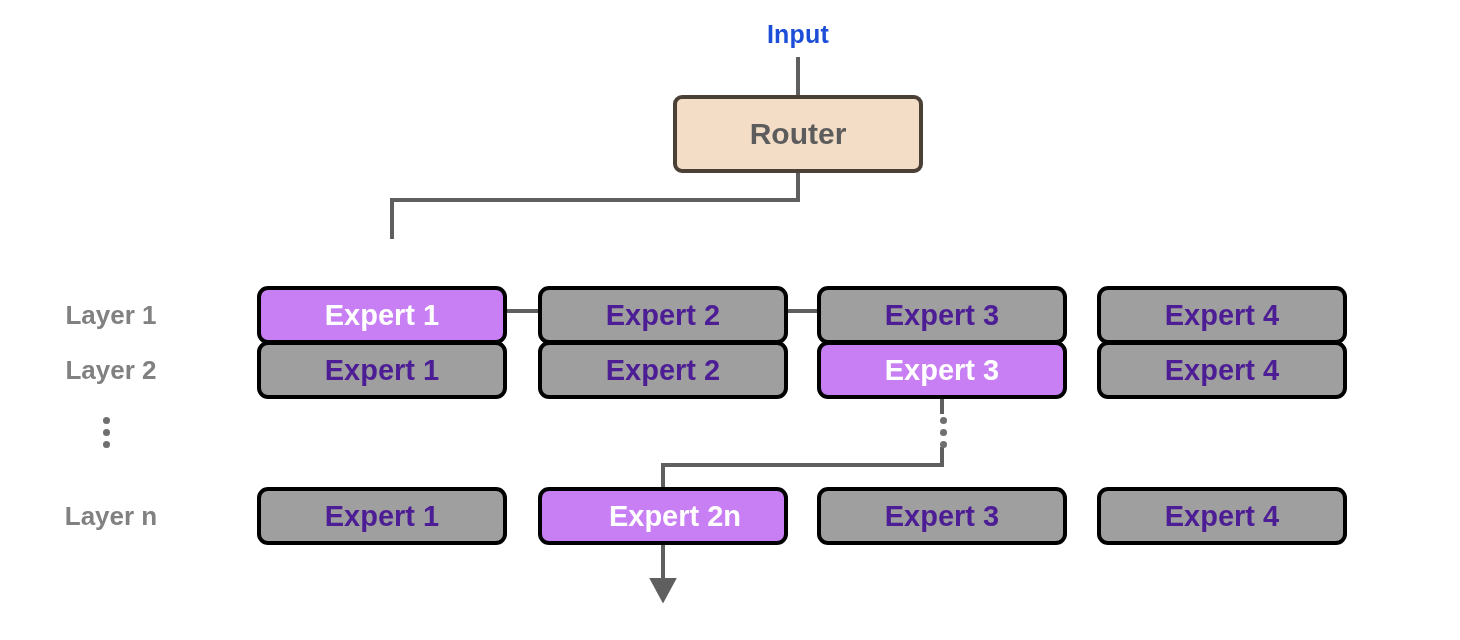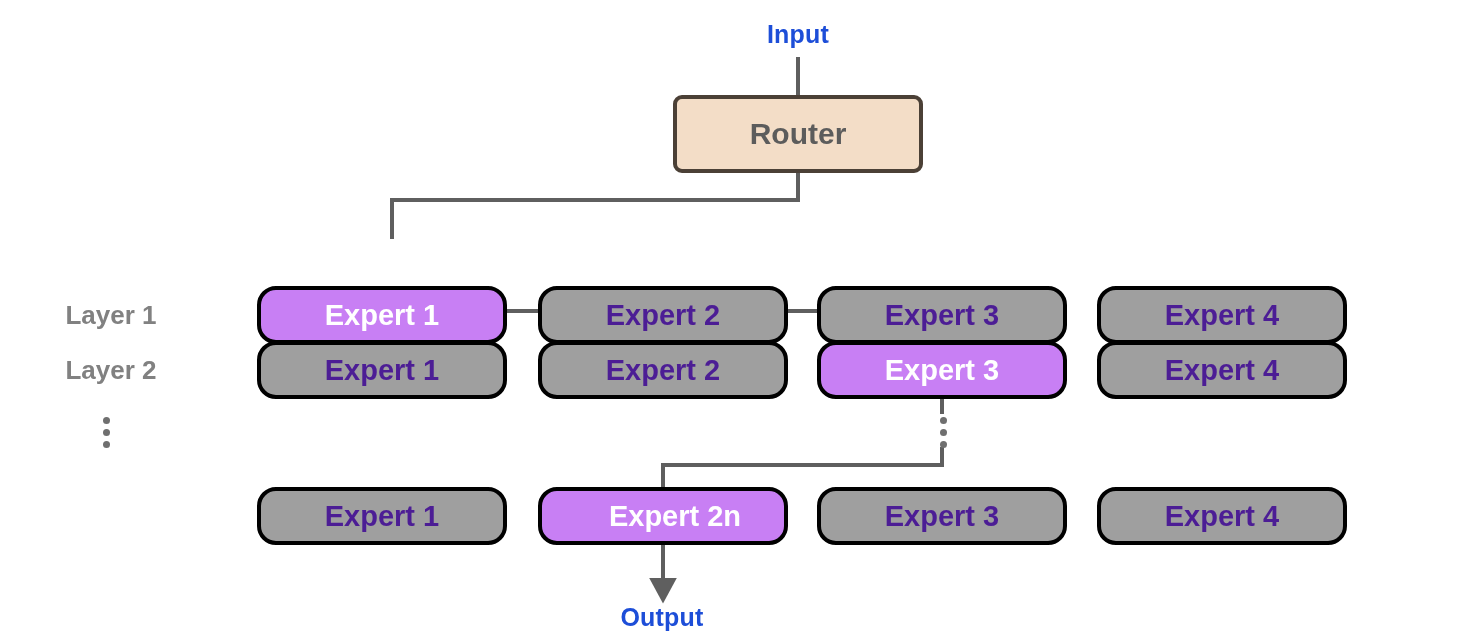--- a/index.html
+++ b/index.html
@@ -86,21 +86,21 @@
     font-weight: bold;
     white-space: nowrap;
   }
   .expert-box {
     position: absolute;
     top: 0px;
     width: 250px;
     height: 58px;
     box-sizing: border-box;
     border: 4px solid #000000;
-    border-radius: 19px;
+    border-radius: 11px;
     display: flex;
     align-items: center;
     justify-content: center;
     font-size: 29px;
     font-weight: bold;
     white-space: nowrap;
   }
   .expert-box.inactive {
     background: #9f9f9f;
     color: #4c1d95;
@@ -199,29 +199,29 @@
       <i></i>
       <i></i>
   </div>
   <div class="vdots" id="dots-wire">
     <i></i>
       <i></i>
       <i></i>
   </div>
 
   <div class="layer-row" id="row-layer-n" style="top:487px;">
+    <div class="layer-name">Layer n</div>
     <div class="expert-box inactive" style="left:257px;">
       <span>Expert 1</span>
     </div>
     <div class="expert-box active" style="left:538px;padding-left:24px;">
       <span>Expert 2n</span>
     </div>
     <div class="expert-box inactive" style="left:817px;">
       <span>Expert 3</span>
     </div>
     <div class="expert-box inactive" style="left:1097px;">
       <span>Expert 4</span>
     </div>
   </div>
 
-  <div class="endpoint-label" id="output-label">Output</div>
 
 </div>
 
 </body></html>

